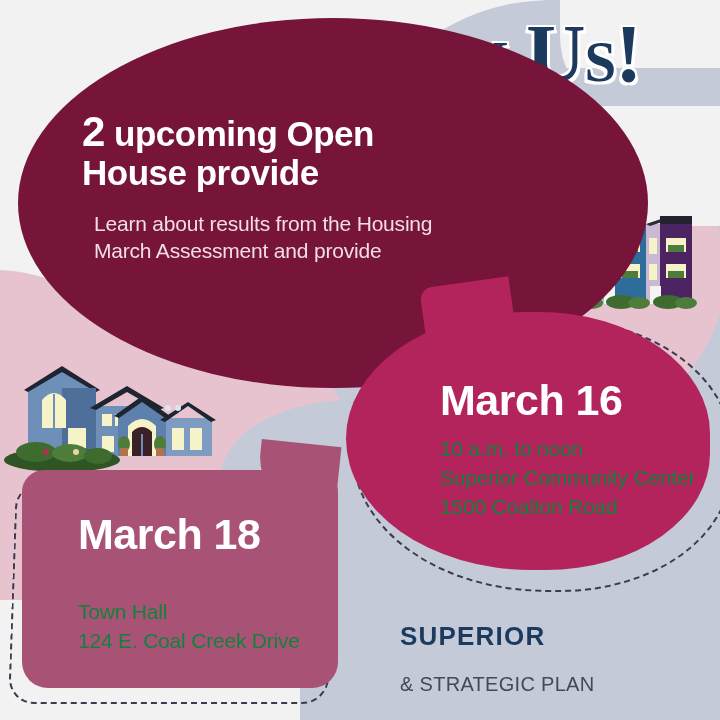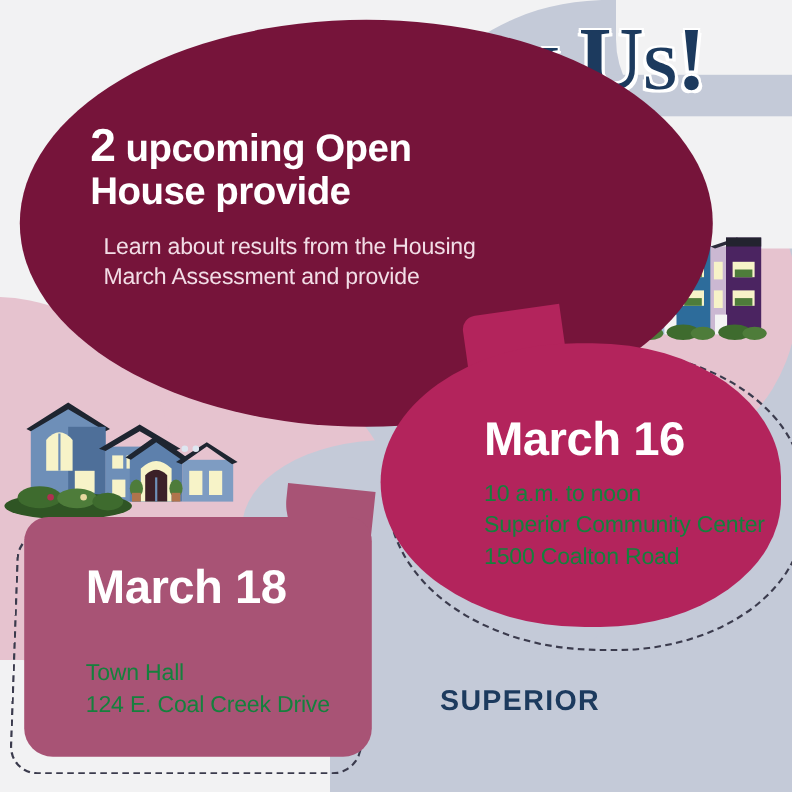--- a/index.html
+++ b/index.html
@@ -310,16 +310,17 @@
       <br>
       <span>Town Hall</span><br>
       <span>124 E. Coal Creek Drive</span>
     </div>
   </div>
 
   <div class="layer" id="logo">
     <div id="logo-superior">SUPERIOR</div>
     <div id="logo-sub">
       <br>
+      <span>&amp; STRATEGIC PLAN</span>
     </div>
   </div>
 
 </div>
 
 </body></html>

